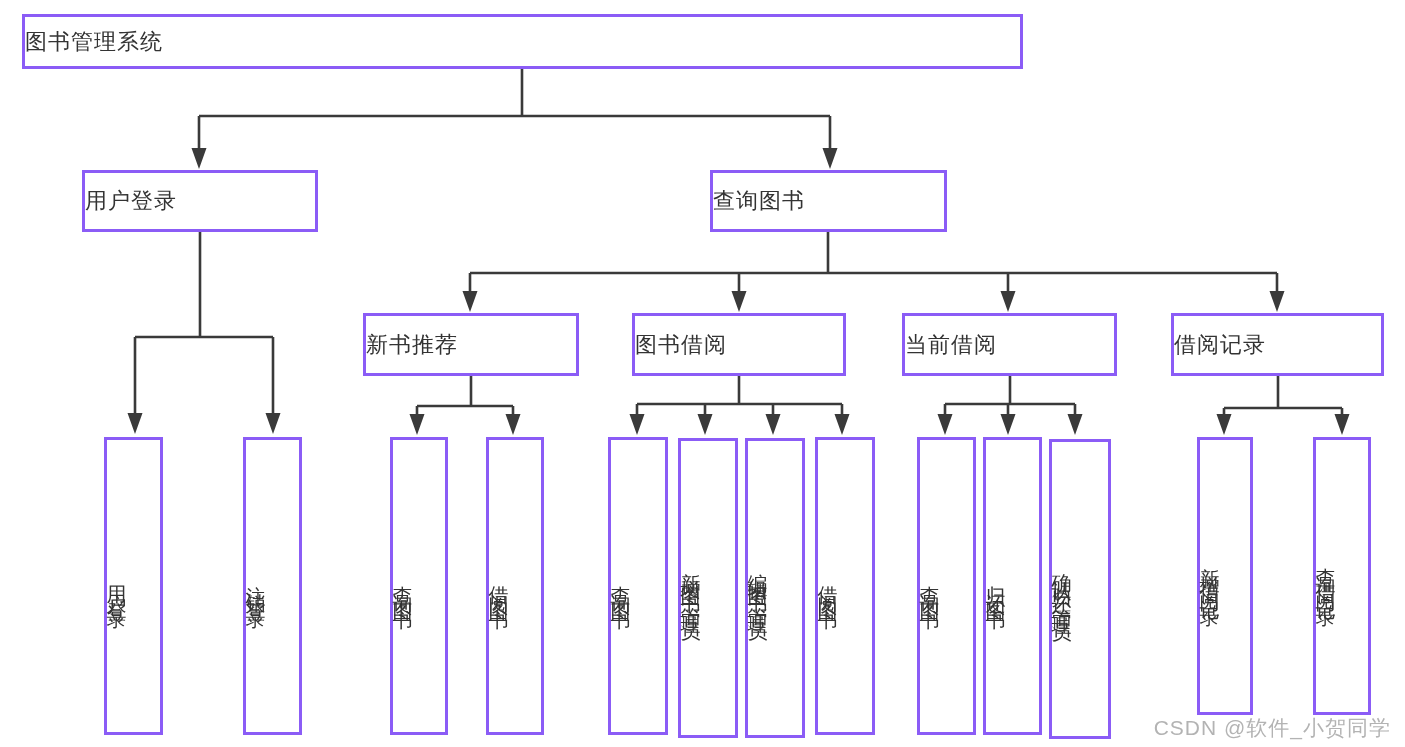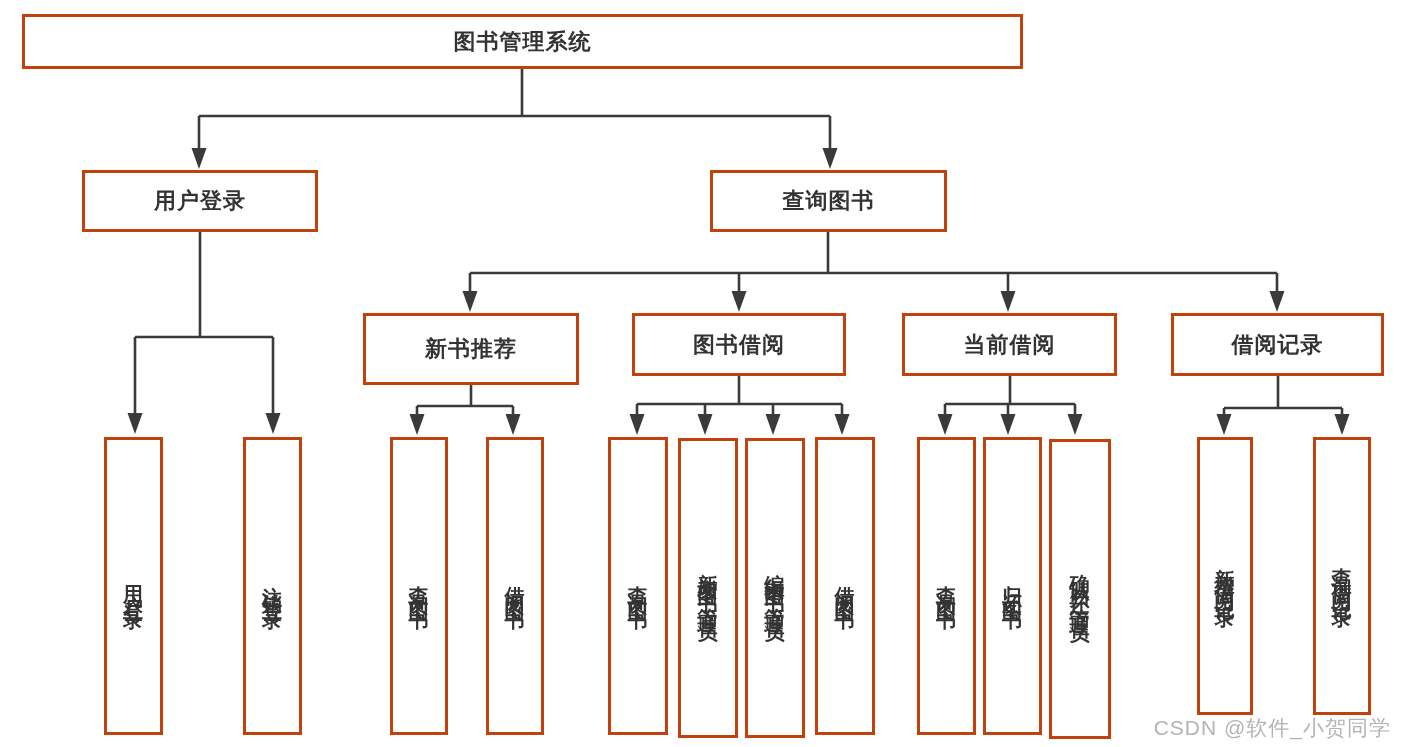--- a/index.html
+++ b/index.html
@@ -12,27 +12,25 @@
     overflow: hidden;
   }
   #wires {
     position: absolute;
     left: 0; top: 0;
     width: 1405px; height: 747px;
   }
   .node {
     position: absolute;
     box-sizing: border-box;
-    border: 3px solid #c2410c;
+    border: 3px solid #8b5cf6;
     background: #ffffff;
     display: flex;
     align-items: center;
-    justify-content: center;
     color: #333333;
-    font-weight: bold;
   }
   .node-h { font-size: 22px; letter-spacing: 1px; }
   .node-v .vtext {
     writing-mode: vertical-rl;
     text-orientation: mixed;
     font-size: 20px;
     letter-spacing: 8px;
     line-height: 1;
     white-space: nowrap;
   }
@@ -76,21 +74,21 @@
     <span>图书管理系统</span>
   </div>
 
   <div class="node node-h" style="left:82px; top:170px; width:236px; height:62px;">
     <span>用户登录</span>
   </div>
   <div class="node node-h" style="left:710px; top:170px; width:237px; height:62px;">
     <span>查询图书</span>
   </div>
 
-  <div class="node node-h" style="left:363px; top:313px; width:216px; height:72px;">
+  <div class="node node-h" style="left:363px; top:313px; width:216px; height:63px;">
     <span>新书推荐</span>
   </div>
   <div class="node node-h" style="left:632px; top:313px; width:214px; height:63px;">
     <span>图书借阅</span>
   </div>
   <div class="node node-h" style="left:902px; top:313px; width:215px; height:63px;">
     <span>当前借阅</span>
   </div>
   <div class="node node-h" style="left:1171px; top:313px; width:213px; height:63px;">
     <span>借阅记录</span>

